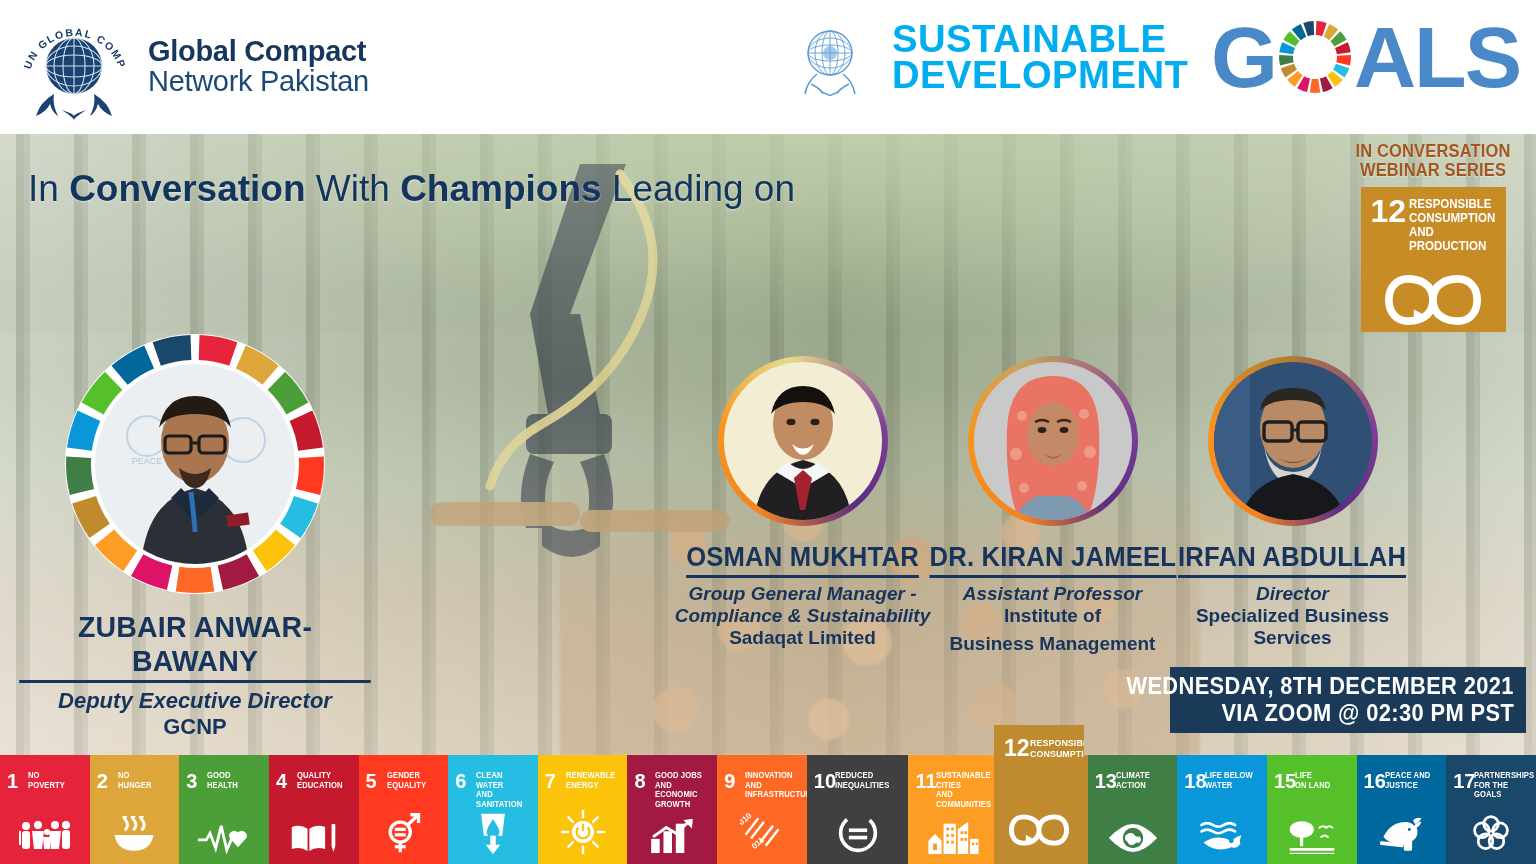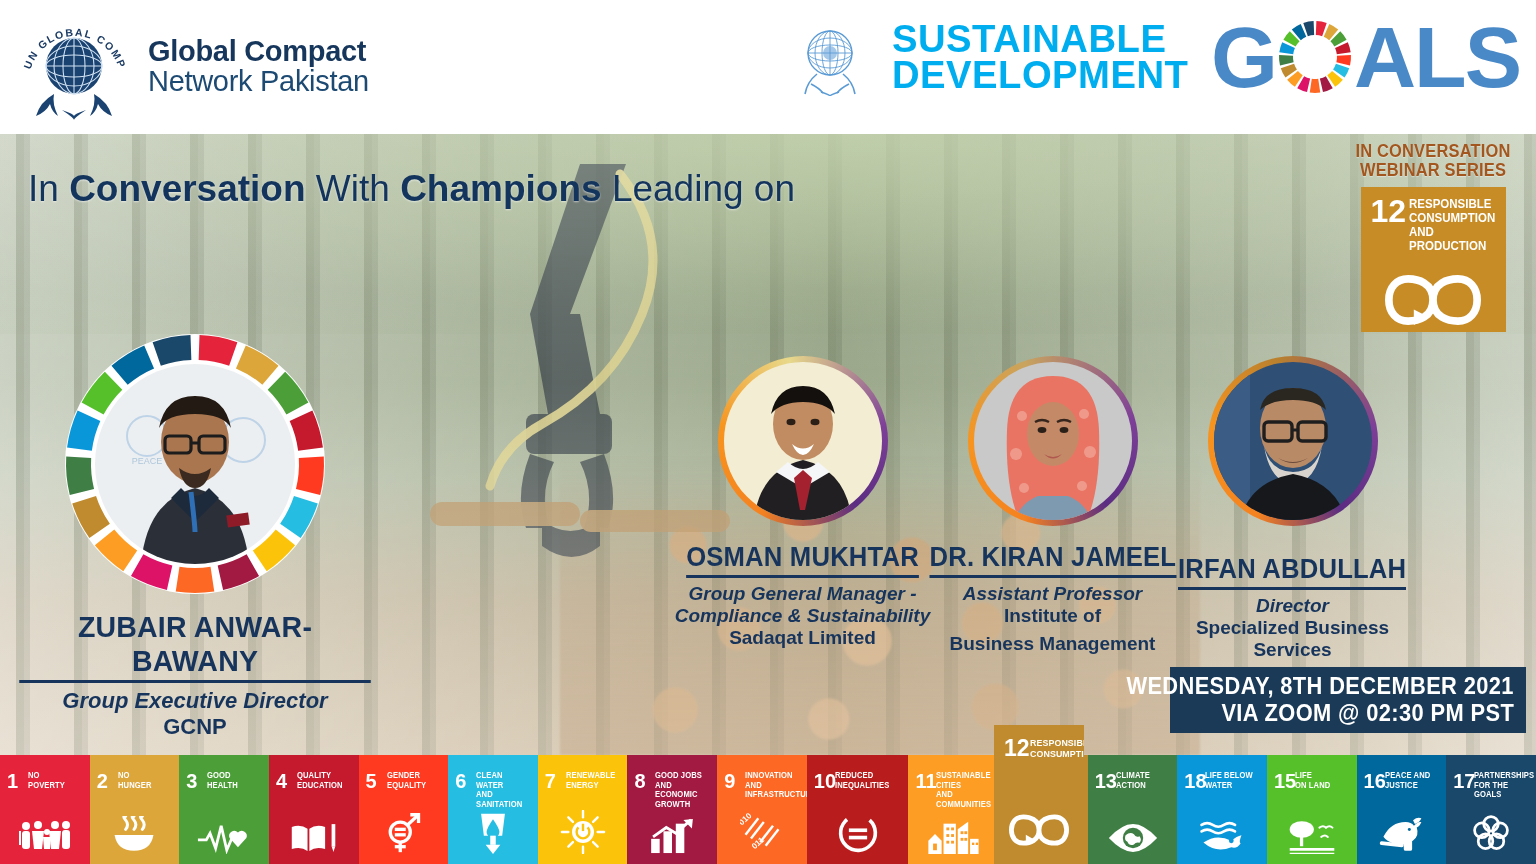--- a/index.html
+++ b/index.html
@@ -350,21 +350,21 @@
           <path d="M84 104 q16 12 32 0 q-4 20 -16 20 q-12 0 -16 -20z" fill="#3a2a20"></path>
           <path d="M46 200 q6 -64 54 -76 q48 12 54 76 z" fill="#2b2f38"></path>
           <path d="M86 124 q14 16 28 0 l10 10 l-24 24 l-24 -24 z" fill="#1d2a3c"></path>
           <path d="M96 128 q4 34 4 40" stroke="#2f6fb5" stroke-width="5" fill="none"></path>
           <rect x="132" y="150" width="22" height="12" fill="#8d1b28" transform="rotate(-8 143 156)"></rect>
         </svg>
       </div>
     </div>
     <div style="margin-top:16px;">
       <div class="sp-name" style="font-size:30px;">ZUBAIR ANWAR-BAWANY</div>
-      <div class="sp-role" style="font-size:22px;margin-top:5px;">Group Executive Director</div>
+      <div class="sp-role" style="font-size:22px;margin-top:5px;">Deputy Executive Director</div>
       <div class="sp-org" style="font-size:22px;">GCNP</div>
     </div>
   </div>
 
   <div class="speaker" style="left:655px; top:222px; width:295px;">
     <div class="ring" style="width:170px;height:170px;margin:0 auto;padding:6px;
                 background:conic-gradient(from 210deg,#f58220 0deg,#f7941e 70deg,#e8d98a 140deg,#7d3f98 230deg,#5b2d82 290deg,#f58220 360deg);">
       <div class="photo" style="position:relative;width:158px;height:158px;">
         <svg viewBox="0 0 158 158" width="158" height="158">
           <rect width="158" height="158" fill="#f3eed3"></rect>
@@ -431,21 +431,21 @@
           <path d="M46 48 q4 -22 33 -22 q29 0 33 22 q-10 -10 -33 -10 q-23 0 -33 10z" fill="#2a2620"></path>
           <rect x="50" y="60" width="28" height="19" rx="4" fill="none" stroke="#1e1e1e" stroke-width="3.4"></rect>
           <rect x="84" y="60" width="28" height="19" rx="4" fill="none" stroke="#1e1e1e" stroke-width="3.4"></rect>
           <line x1="78" y1="68" x2="84" y2="68" stroke="#1e1e1e" stroke-width="3"></line>
           <path d="M50 84 q6 36 29 38 q23 -2 29 -38 q-6 26 -29 26 q-23 0 -29 -26z" fill="#d8d4cd"></path>
           <path d="M64 96 q15 10 30 0 q-15 8 -30 0z" fill="#6b4b3c"></path>
           <path d="M26 158 q10 -38 53 -46 q43 8 53 46 z" fill="#16181c"></path>
         </svg>
       </div>
     </div>
-    <div style="margin-top:28px;text-align:center;">
+    <div style="margin-top:16px;text-align:center;">
       <div class="sp-name" style="font-size:27px;">IRFAN ABDULLAH</div>
       <div class="sp-role" style="font-size:19px;margin-top:5px;">Director</div>
       <div class="sp-org" style="font-size:19px;">Specialized Business</div>
       <div class="sp-org" style="font-size:19px;">Services</div>
     </div>
   </div>
 
   <div class="date-bar">
     <div>WEDNESDAY, 8TH DECEMBER 2021</div>
     <div>VIA ZOOM  @  02:30 PM PST</div>
@@ -600,21 +600,21 @@
             <text x="16" y="40" transform="rotate(-42 16 40)">011</text>
           </g>
       <g stroke="#fff" stroke-width="2.6">
             <line x1="20" y1="6" x2="6" y2="24"></line>
             <line x1="26" y1="10" x2="12" y2="28"></line>
       <line x1="36" y1="14" x2="22" y2="32"></line>
             <line x1="42" y1="18" x2="28" y2="36"></line>
           </g>
         </svg></div>
     </div>
-    <div class="sdg-tile" style="background: #b91c1c; padding-left: 12px;">
+    <div class="sdg-tile" style="background: #404040; padding-left: 12px;">
       <div class="t-num">10</div>
       <div class="t-lbl">
         <div>REDUCED</div>
         <div>INEQUALITIES</div>
       </div>
       <div class="t-ico"><svg viewBox="0 0 46 46" width="44" height="42">
           <circle cx="23" cy="23" r="19" fill="none" stroke="#fff" stroke-width="4" stroke-dasharray="92 28" transform="rotate(-48 23 23)"></circle>
       <rect x="13" y="18" width="20" height="4" fill="#fff"></rect>
           <rect x="13" y="26" width="20" height="4" fill="#fff"></rect>
         </svg></div>

